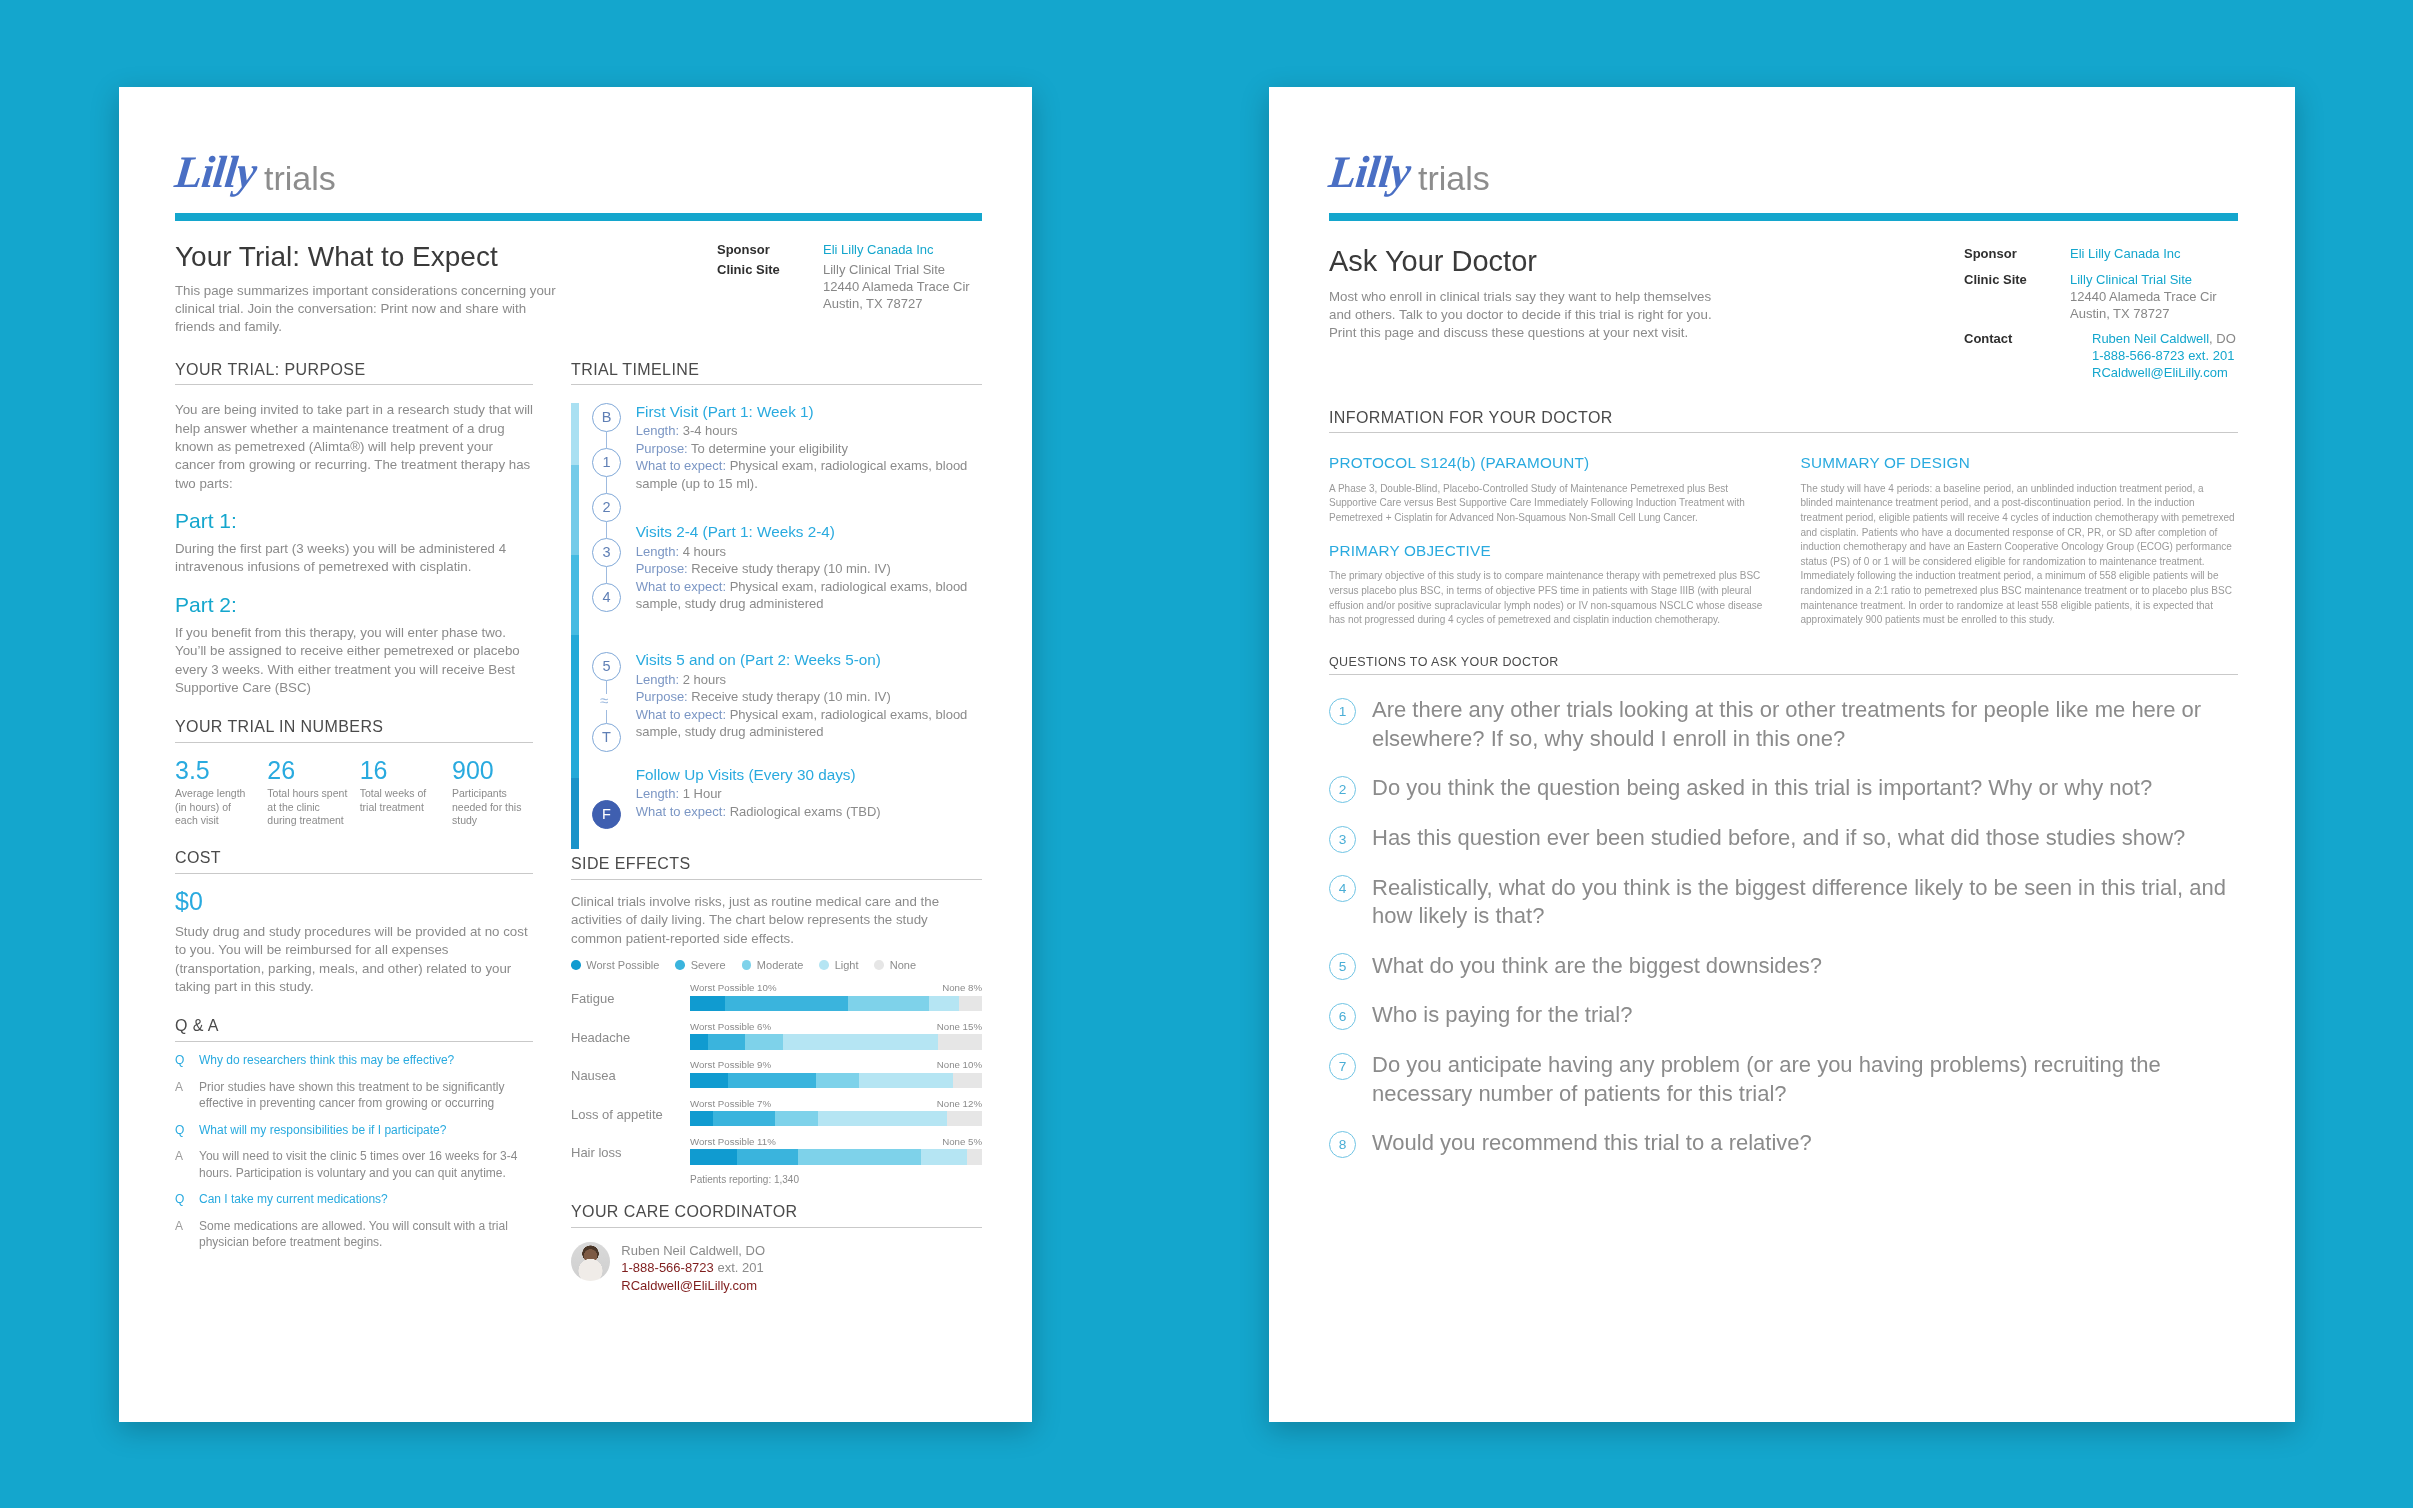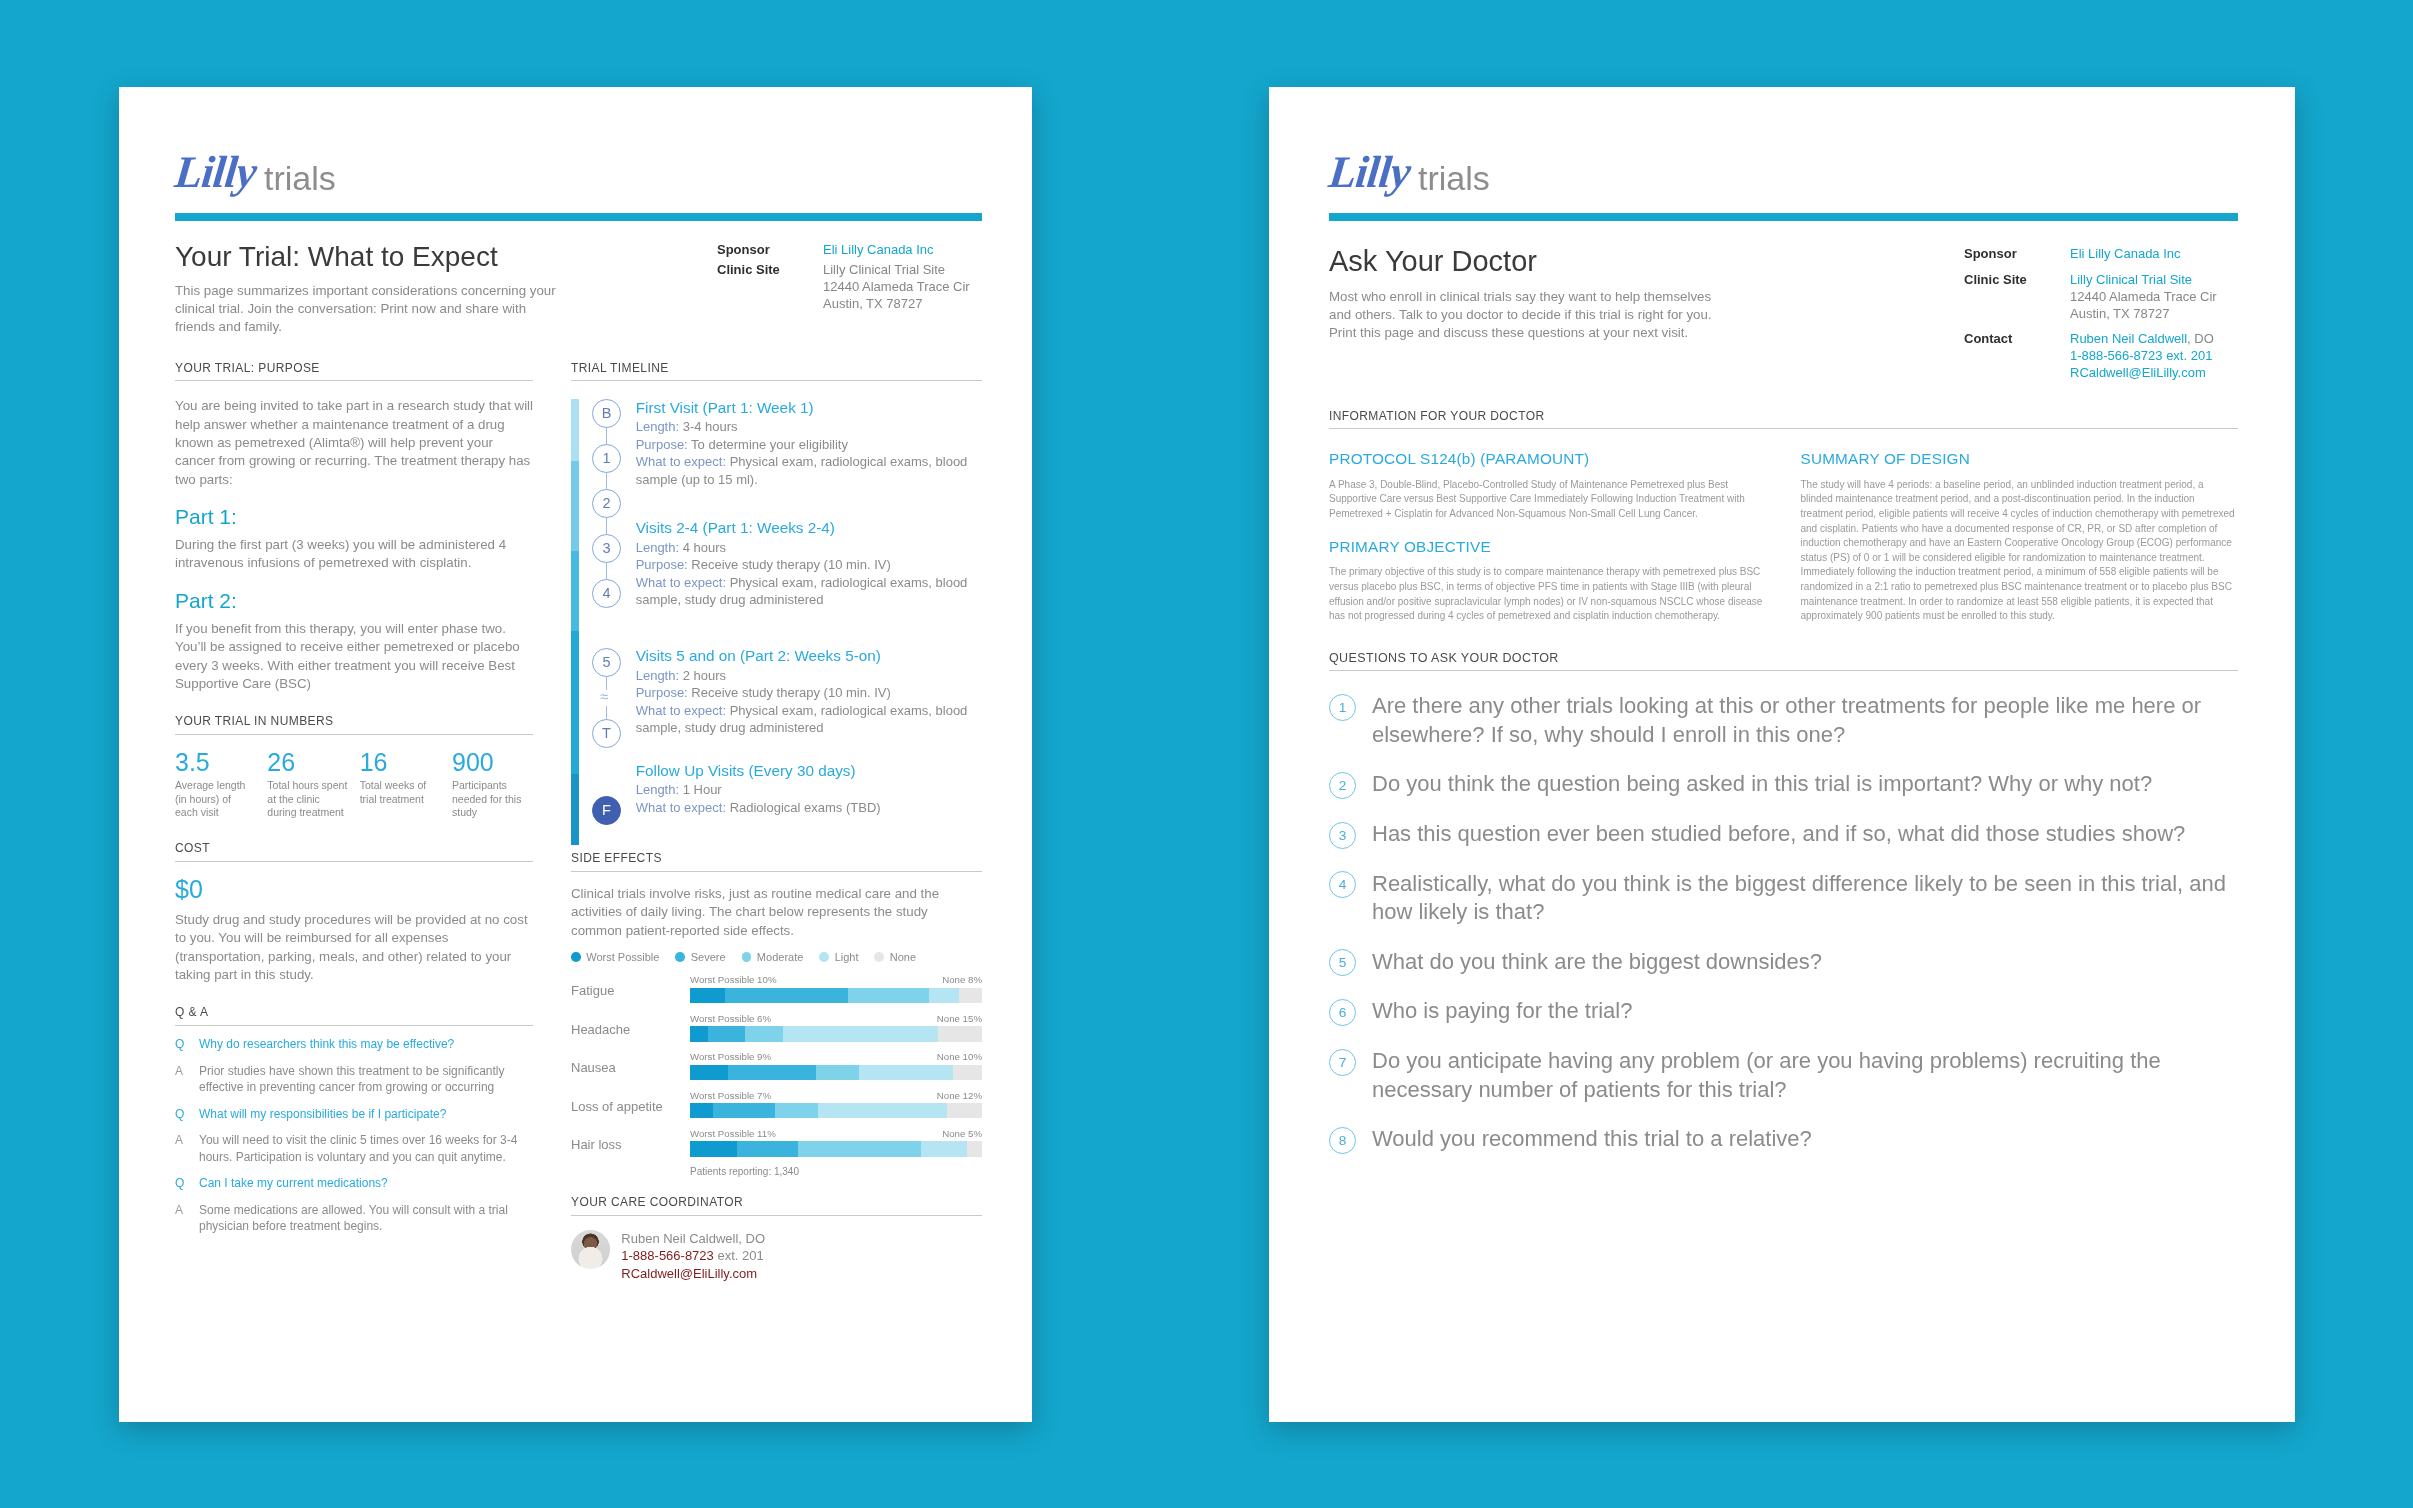--- a/index.html
+++ b/index.html
@@ -55,21 +55,21 @@
 
   .meta-table { font-size: 13px; line-height: 1.32; }
   .meta-row { display: flex; margin-bottom: 3.2px; }
   .meta-label { width: 106px; font-weight: 700; color: #2f2f2f; flex: none; }
   .meta-val { color: #878787; }
   .meta-val .accent { color: #14a6cd; }
   .accent-line { color: #14a6cd; }
 
   
   .sec-head {
-    font-size: 12px; color: #4a4a4a; letter-spacing: 0.4px; font-weight: 400;
+    font-size: 16px; color: #4a4a4a; letter-spacing: 0.4px; font-weight: 400;
     padding-bottom: 5.6px;
   }
   .sec-rule { height: 0.8px; background: #c9c9c9; }
 
   
   .cols { display: flex; margin-top: 24px; }
   .col-l { width: 358px; flex: none; }
   .col-gap { width: 38px; flex: none; }
   .col-r { flex: 1; }
 
@@ -485,21 +485,21 @@
             <div class="meta-val accent-line">Eli Lilly Canada Inc</div>
           </div>
           <div class="meta-row" style="margin-top:8px;">
             <div class="meta-label">Clinic Site</div>
             <div class="meta-val">
               <div class="accent" style="color:#14a6cd;">Lilly Clinical Trial Site</div>
               <div>12440 Alameda Trace Cir</div>
               <div>Austin, TX 78727</div>
             </div>
           </div>
-          <div class="meta-row" style="margin-top:8px;">
+          <div class="meta-row" style="margin-top:8px;gap:22px;">
             <div class="meta-label">Contact</div>
             <div class="meta-val">
               <div><span style="color:#14a6cd;">Ruben Neil Caldwell</span><span>, DO</span></div>
               <div style="color:#14a6cd;">1-888-566-8723 ext. 201</div>
               <div style="color:#14a6cd;">RCaldwell@EliLilly.com</div>
             </div>
           </div>
         </div>
       </div>
 

